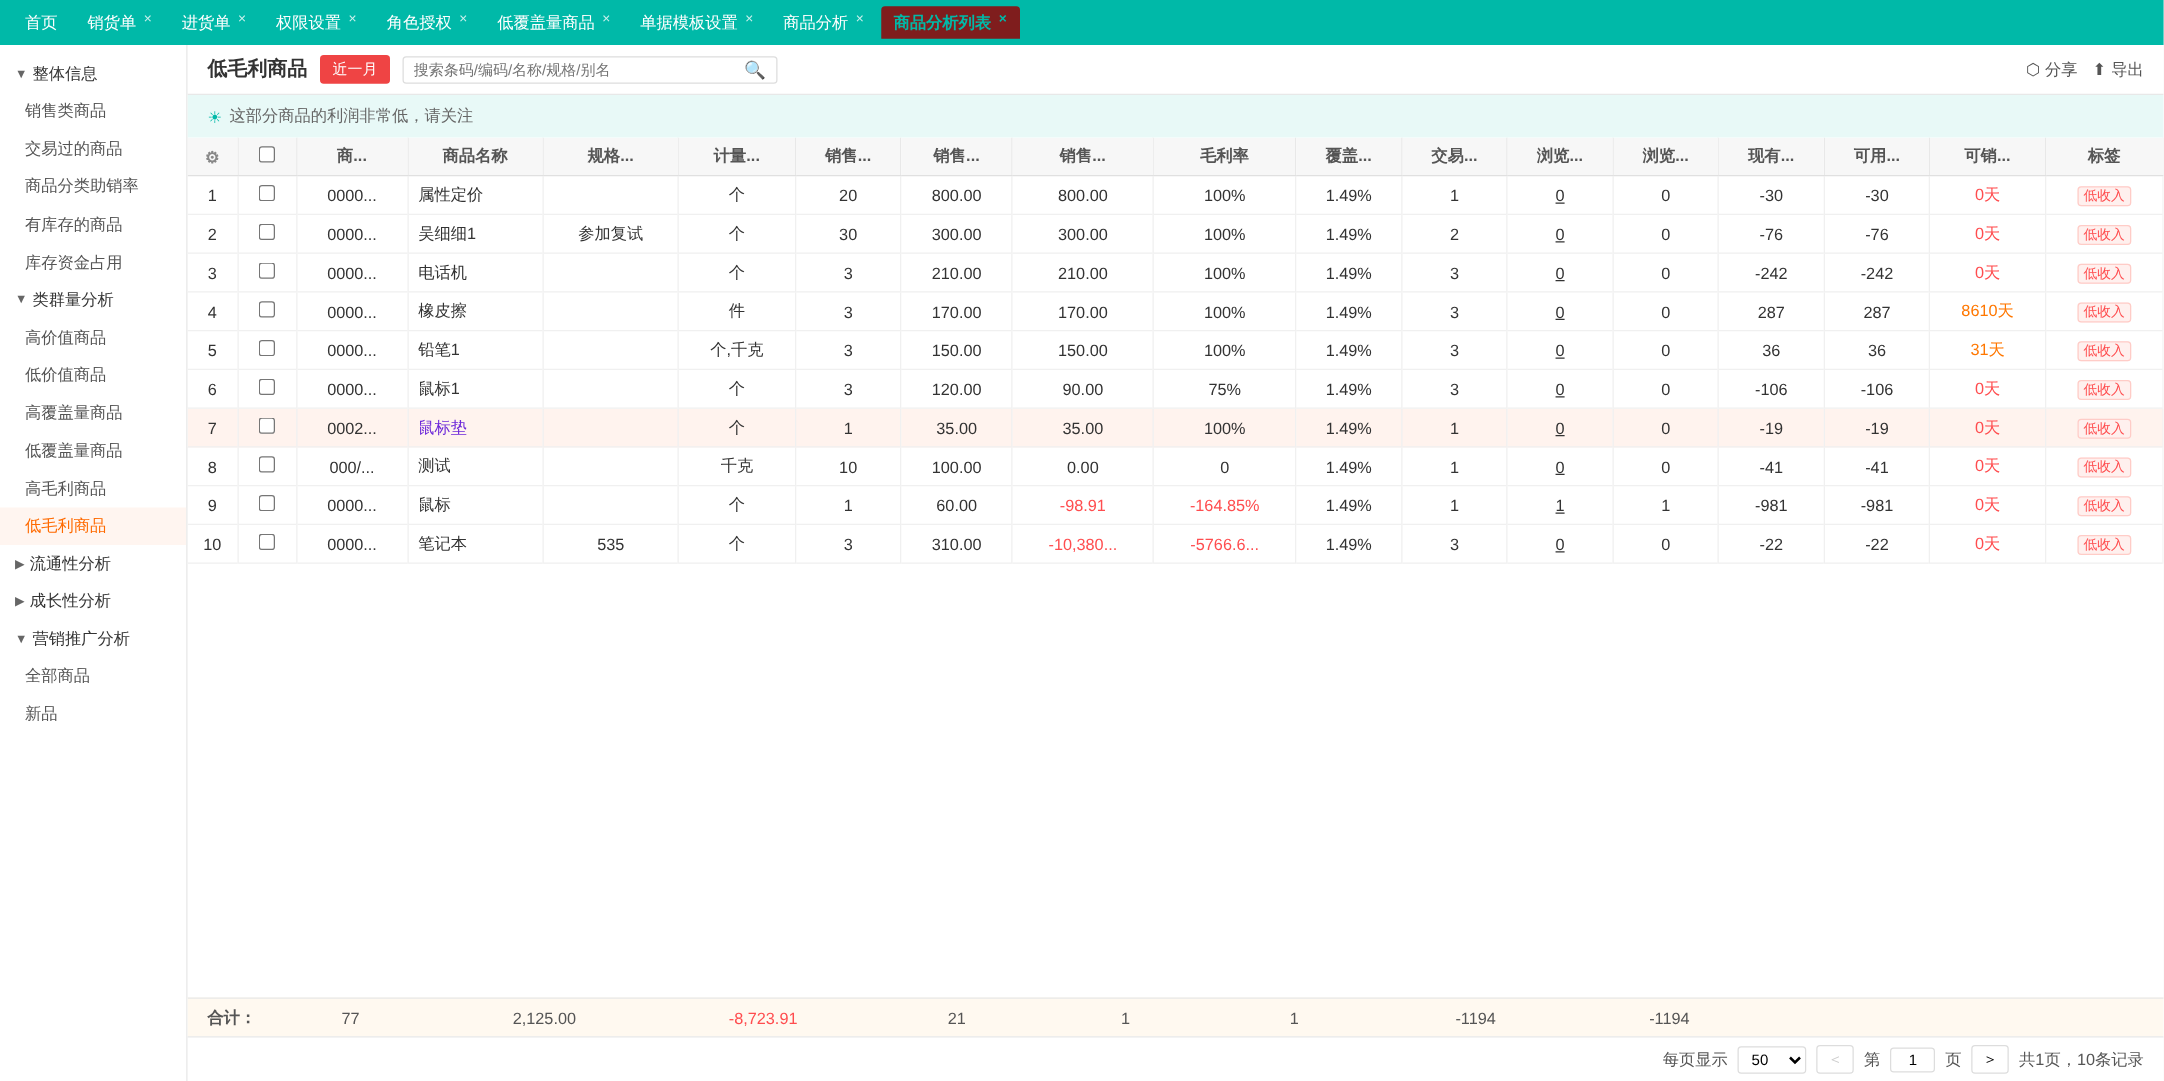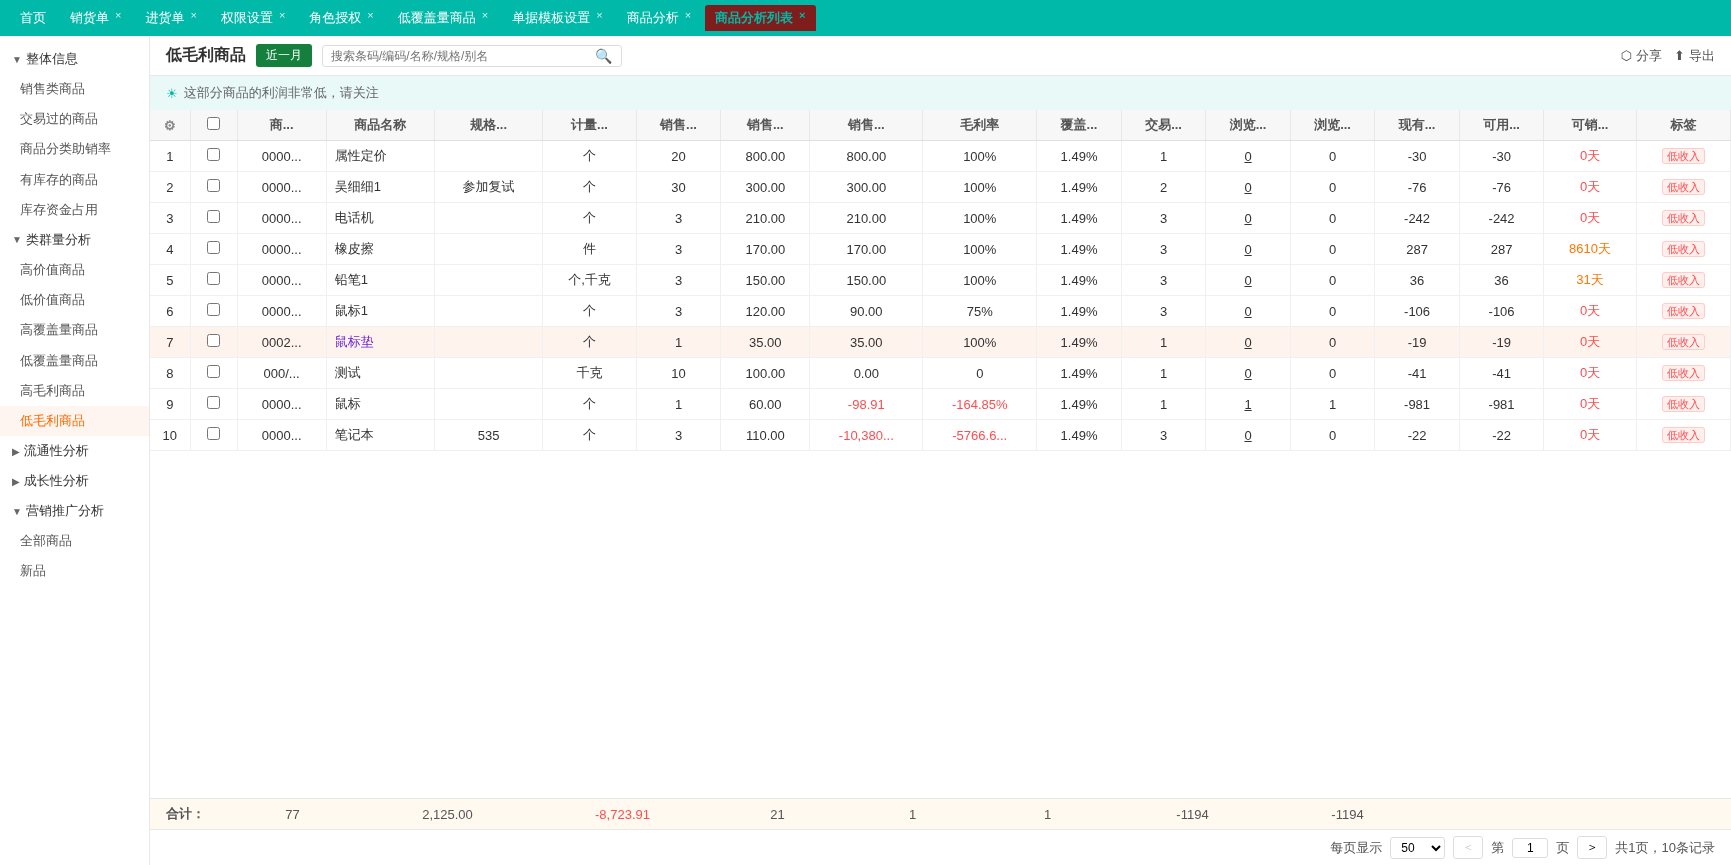--- a/index.html
+++ b/index.html
@@ -80,21 +80,21 @@
       border-bottom: 1px solid #e8e8e8;
       gap: 10px;
       flex-shrink: 0;
     }
     .page-title {
       font-size: 16px;
       font-weight: bold;
       color: #333;
     }
     .btn-period {
-      background: #15803d;
+      background: #ef4444;
       color: #fff;
       border: none;
       border-radius: 3px;
       padding: 3px 10px;
       cursor: pointer;
       font-size: 12px;
     }
     .search-box {
       display: flex;
       align-items: center;
@@ -192,21 +192,21 @@
     .table-footer {
       background: #fff9f0;
       border-top: 1px solid #e8e8e8;
       padding: 6px 16px;
       display: flex;
       align-items: center;
       font-size: 13px;
       color: #555;
       flex-shrink: 0;
     }
-    .footer-label { font-weight: bold; margin-right: 20px; }
+    .footer-label { font-weight: bold; margin-right: 8px; }
 
     
     .pagination-bar {
       display: flex;
       align-items: center;
       justify-content: flex-end;
       padding: 6px 16px;
       border-top: 1px solid #e8e8e8;
       gap: 8px;
       font-size: 13px;
@@ -555,21 +555,21 @@
       <td><span class="tag-low-income">低收入</span></td>
     </tr>
             <tr>
       <td>10</td>
       <td><input type="checkbox" style=""></td>
       <td>0000...</td>
       <td class="left" style="cursor:pointer;color:#333;">笔记本</td>
       <td>535</td>
       <td>个</td>
       <td>3</td>
-      <td>110.00</td>
+      <td>310.00</td>
       <td style="color:#ff4d4f">-10,380...</td>
       <td style="color:#ff4d4f">-5766.6...</td>
       <td>1.49%</td>
       <td>3</td>
       <td><span class="link-underline">0</span></td>
       <td>0</td>
       <td>-22</td>
       <td>-22</td>
       <td style="color:#ff4d4f">0天</td>
       <td><span class="tag-low-income">低收入</span></td>

